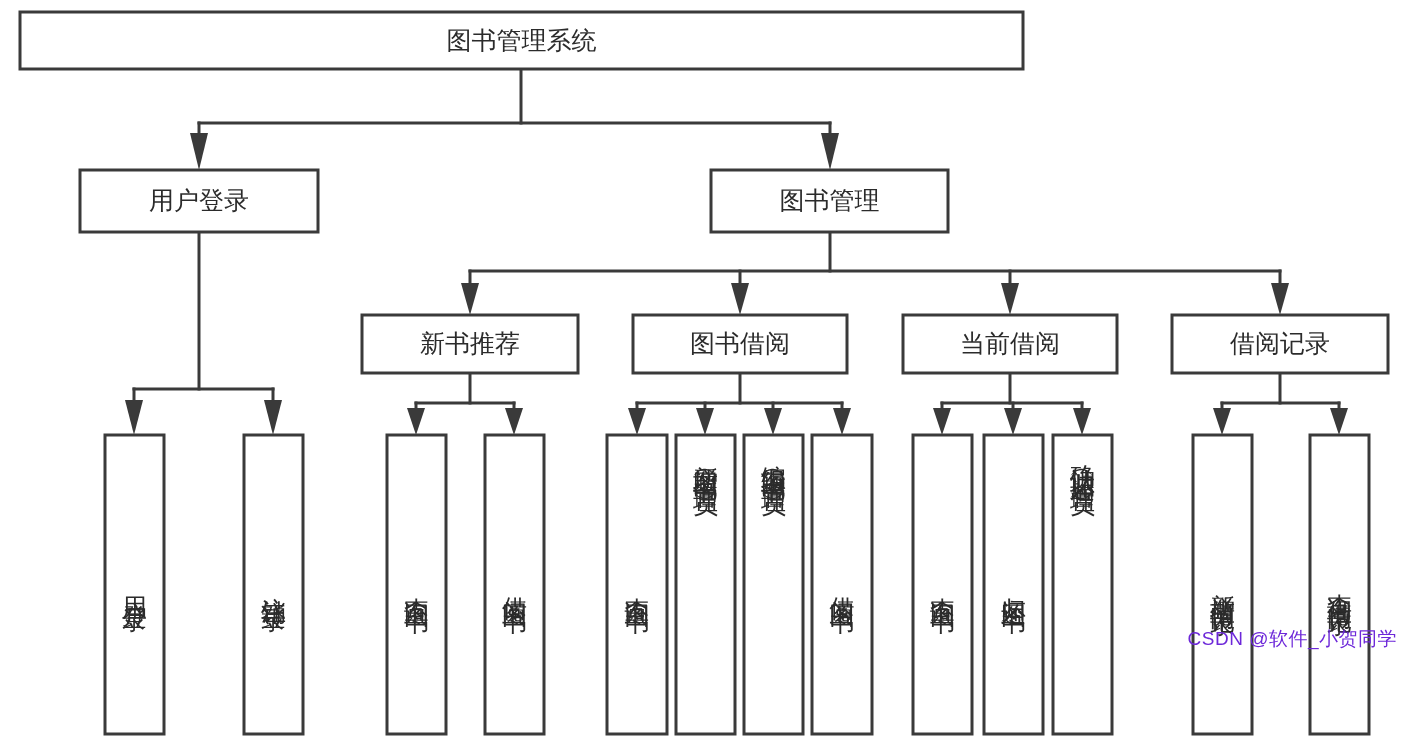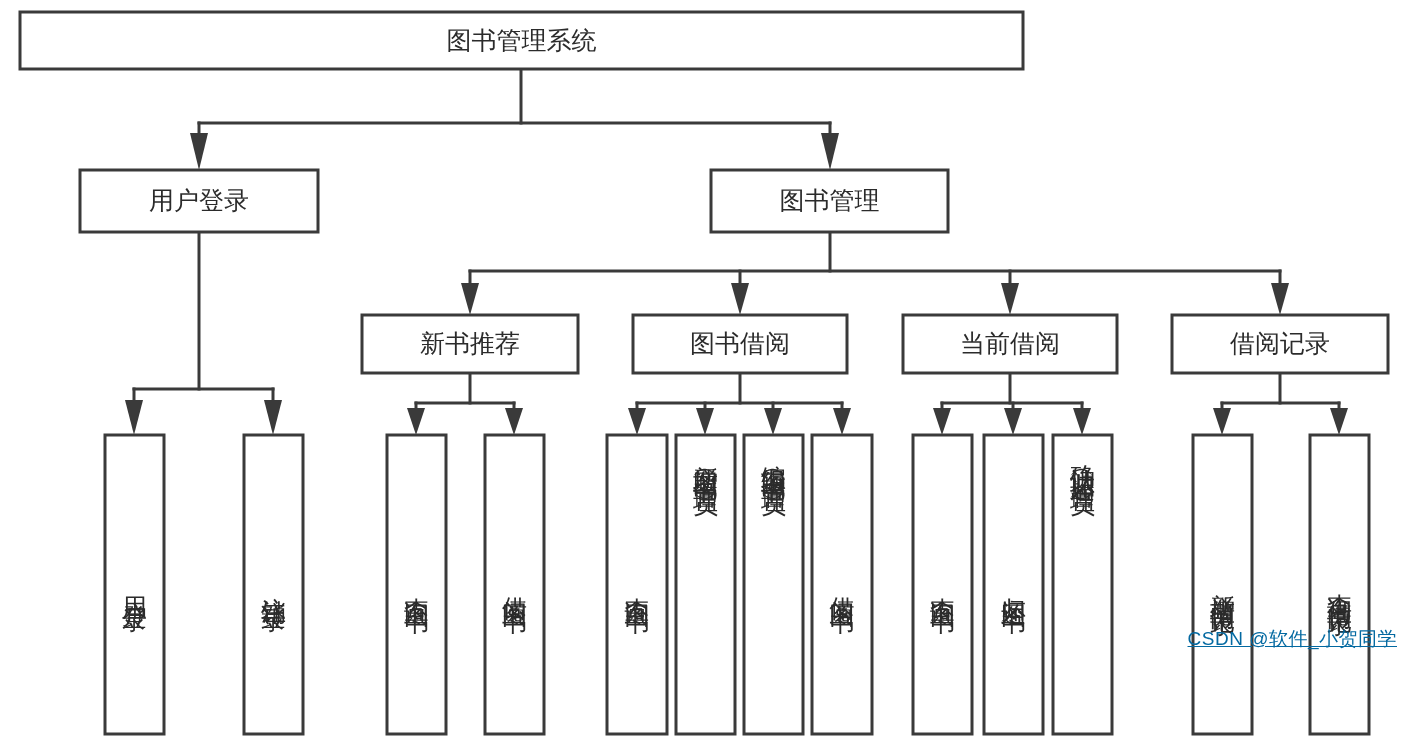--- a/index.html
+++ b/index.html
@@ -65,24 +65,23 @@
     letter-spacing: 4px;
     color: #2b2b2b;
     white-space: nowrap;
   }
   #watermark {
     position: absolute;
     right: 8px;
     bottom: 6px;
     font-family: "Liberation Sans", "DejaVu Sans", sans-serif;
     font-size: 19px;
-    color: #0369a1;
+    color: #6d28d9;
     letter-spacing: 0.5px;
     user-select: none;
-    text-decoration: underline;
   }
 </style>
 </head>
 <body>
 
 <div id="diagram-root">
 
   <svg class="diagram" viewBox="0 0 1405 747" xmlns="http://www.w3.org/2000/svg">
 
     <g>

